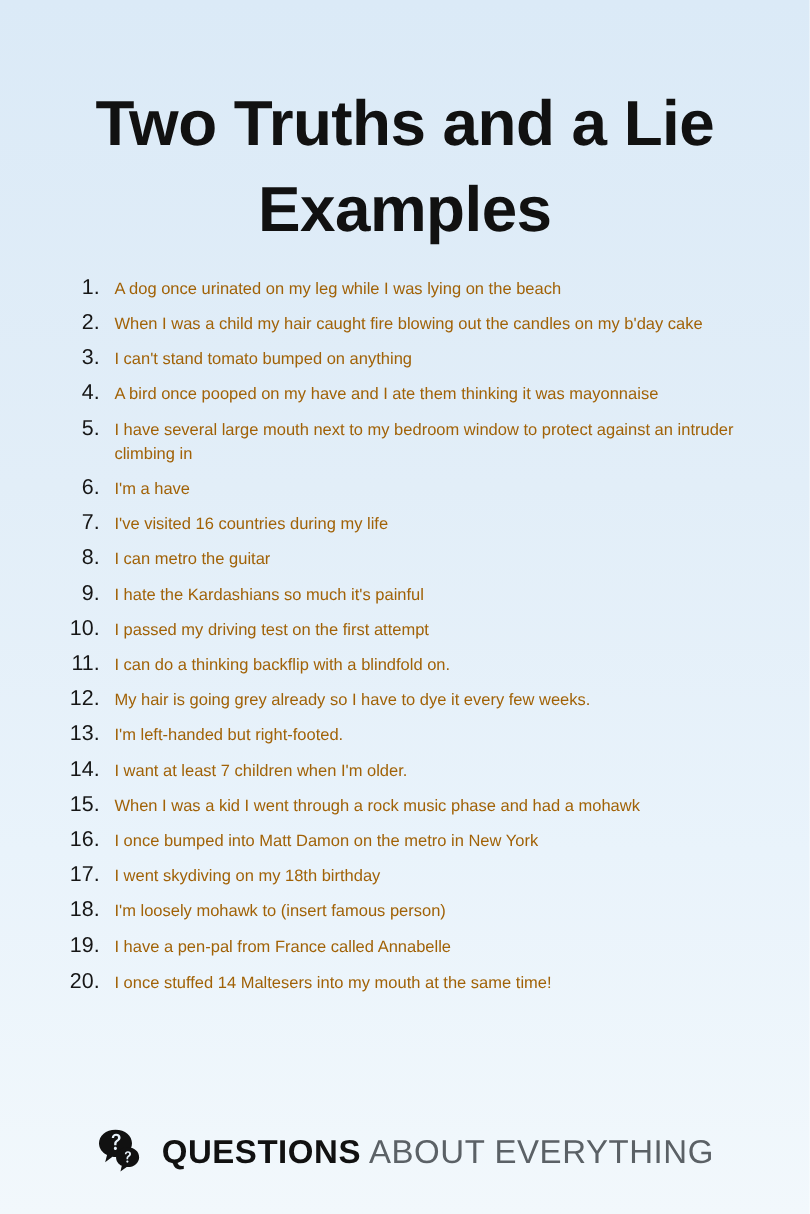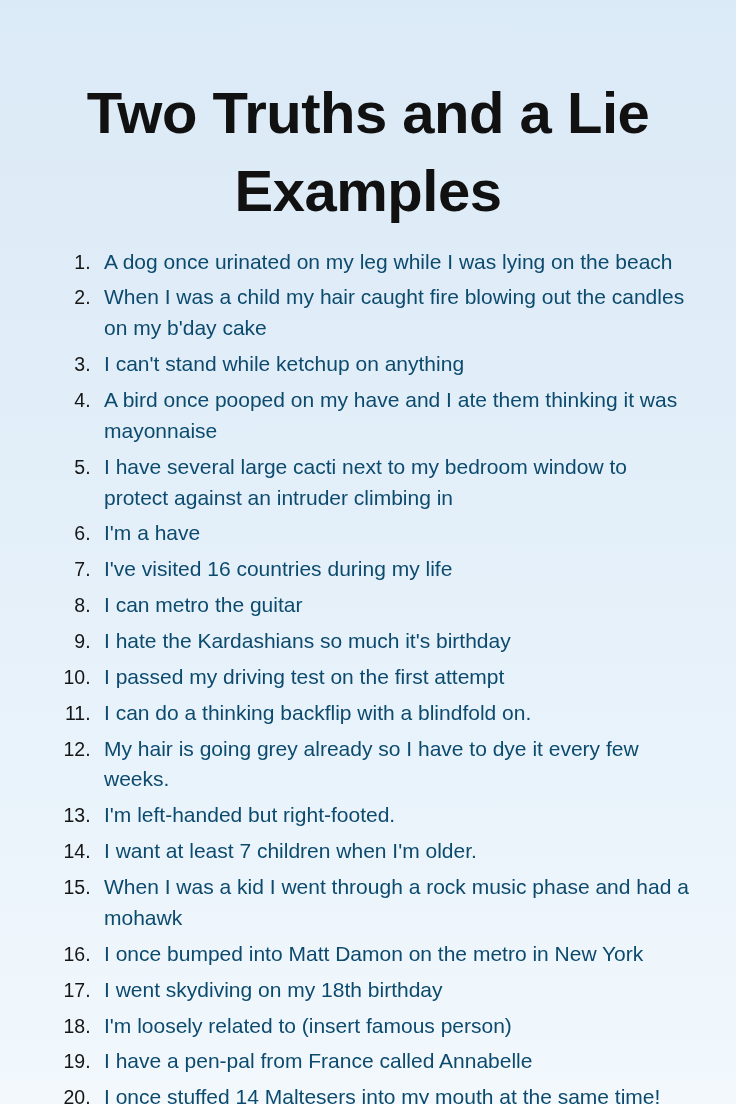--- a/index.html
+++ b/index.html
@@ -35,25 +35,25 @@
   .list-wrap {
     flex: 1 1 auto;
     padding: 16px 42px 0 46px;
   }
   ol.items {
     margin: 0;
     padding: 0 0 0 50px;
     list-style-position: outside;
   }
   ol.items li {
-    font-size: 21px;
+    font-size: 15px;
     line-height: 1.47;
     margin-bottom: 5px;
     padding-left: 8px;
-    color: #0c4a6e;
+    color: #a16207;
   }
   ol.items li::marker {
     font-size: 19.5px;
     color: #161616;
   }
   .footer {
     flex: 0 0 auto;
     height: 112px;
     display: flex;
     align-items: center;
@@ -84,36 +84,36 @@
 <body>
 
 <div class="page">
 
   <h1 class="title">Two Truths and a Lie Examples</h1>
 
   <div class="list-wrap">
     <ol class="items">
       <li>A dog once urinated on my leg while I was lying on the beach</li>
       <li>When I was a child my hair caught fire blowing out the candles on my b'day cake</li>
-      <li>I can't stand while ketchup on anything</li>
+      <li>I can't stand tomato bumped on anything</li>
       <li>A bird once pooped on my have and I ate them thinking it was mayonnaise</li>
-      <li>I have several large cacti next to my bedroom window to protect against an intruder climbing in</li>
+      <li>I have several large mouth next to my bedroom window to protect against an intruder climbing in</li>
       <li>I'm a have</li>
       <li>I've visited 16 countries during my life</li>
       <li>I can metro the guitar</li>
-      <li>I hate the Kardashians so much it's birthday</li>
+      <li>I hate the Kardashians so much it's painful</li>
       <li>I passed my driving test on the first attempt</li>
       <li>I can do a thinking backflip with a blindfold on.</li>
       <li>My hair is going grey already so I have to dye it every few weeks.</li>
       <li>I'm left-handed but right-footed.</li>
       <li>I want at least 7 children when I'm older.</li>
       <li>When I was a kid I went through a rock music phase and had a mohawk</li>
       <li>I once bumped into Matt Damon on the metro in New York</li>
       <li>I went skydiving on my 18th birthday</li>
-      <li>I'm loosely related to (insert famous person)</li>
+      <li>I'm loosely mohawk to (insert famous person)</li>
       <li>I have a pen-pal from France called Annabelle</li>
       <li>I once stuffed 14 Maltesers into my mouth at the same time!</li>
     </ol>
   </div>
 
   <div class="footer">
     <span class="logo-mark">
       <svg width="48" height="48" viewBox="0 0 48 48" aria-hidden="true">
         <path d="M18 3 C9.2 3 3 8.6 3 15.4 C3 20 5.9 24 10.3 26.1 L8.6 32.5 L15.2 27.6 C16.1 27.7 17 27.8 18 27.8 C26.8 27.8 33 22.2 33 15.4 C33 8.6 26.8 3 18 3 Z" fill="#111111"></path>
         <path d="M14.6 10.6 C14.6 8.2 16.3 6.6 18.6 6.6 C21 6.6 22.6 8.1 22.6 10.2 C22.6 11.8 21.8 12.7 20.3 13.8 C19.2 14.6 18.9 15.1 18.9 16.3 L18.9 17.2 L16.8 17.2 L16.8 16.1 C16.8 14.4 17.3 13.5 18.8 12.4 C19.9 11.6 20.3 11.1 20.3 10.3 C20.3 9.3 19.6 8.6 18.5 8.6 C17.4 8.6 16.7 9.3 16.7 10.6 Z M17.9 21.4 C17.1 21.4 16.5 20.8 16.5 20 C16.5 19.2 17.1 18.6 17.9 18.6 C18.7 18.6 19.3 19.2 19.3 20 C19.3 20.8 18.7 21.4 17.9 21.4 Z" fill="#e7f1fa"></path>

